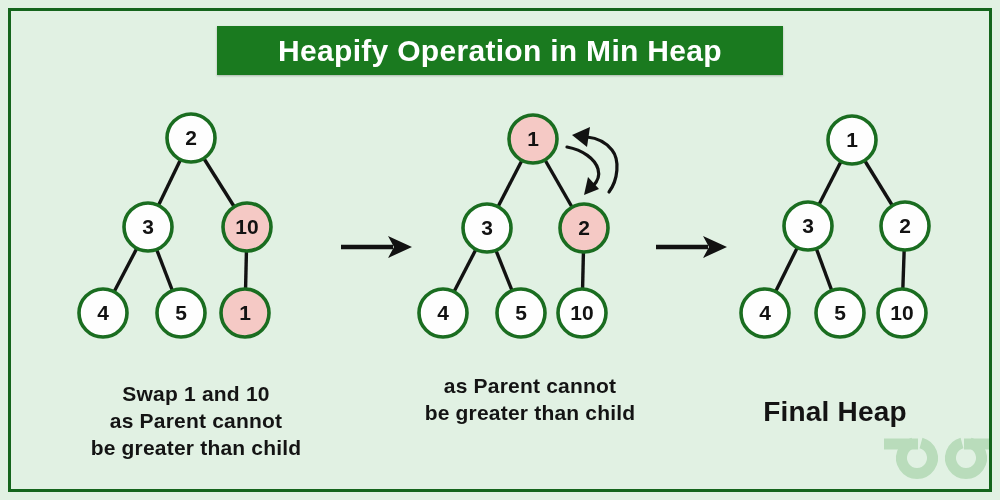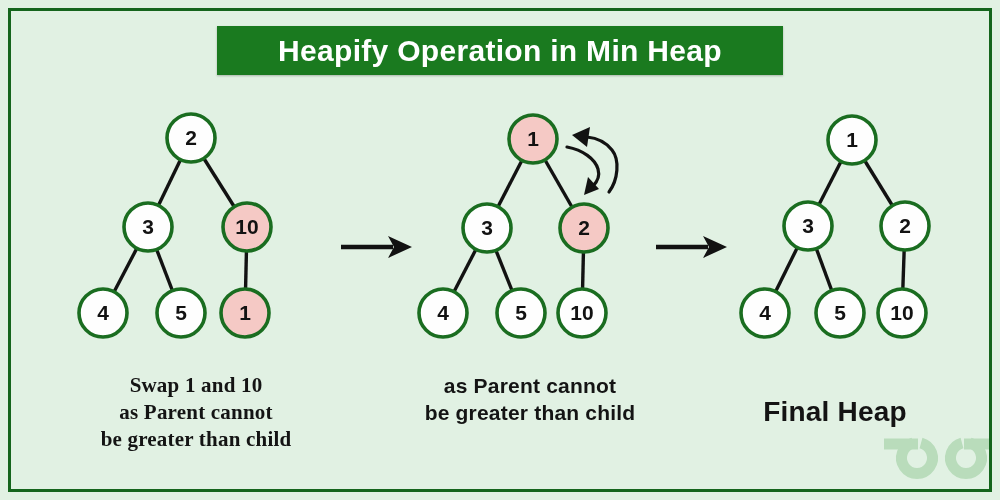--- a/index.html
+++ b/index.html
@@ -24,21 +24,21 @@
     color:#ffffff;font-size:30px;font-weight:700;letter-spacing:.3px;
     white-space:nowrap;
   }
   .diagram-svg{position:absolute;left:0;top:0;}
   .caption{
     position:absolute;text-align:center;
     color:#141414;font-size:21px;font-weight:700;line-height:27px;
     letter-spacing:.2px;
   }
   .caption span{display:block;}
-  .caption-1{left:40px;top:372px;width:312px;font-family:Liberation Serif, serif;}
+  .caption-1{left:40px;top:380px;width:312px;}
   .caption-2{left:374px;top:372px;width:312px;}
   .caption-3{left:730px;top:398px;width:210px;font-size:28px;}
   svg text{
     font-family:"Liberation Sans",sans-serif;
     font-size:21px;font-weight:700;fill:#121212;
   }
 </style>
 </head>
 <body>
 

